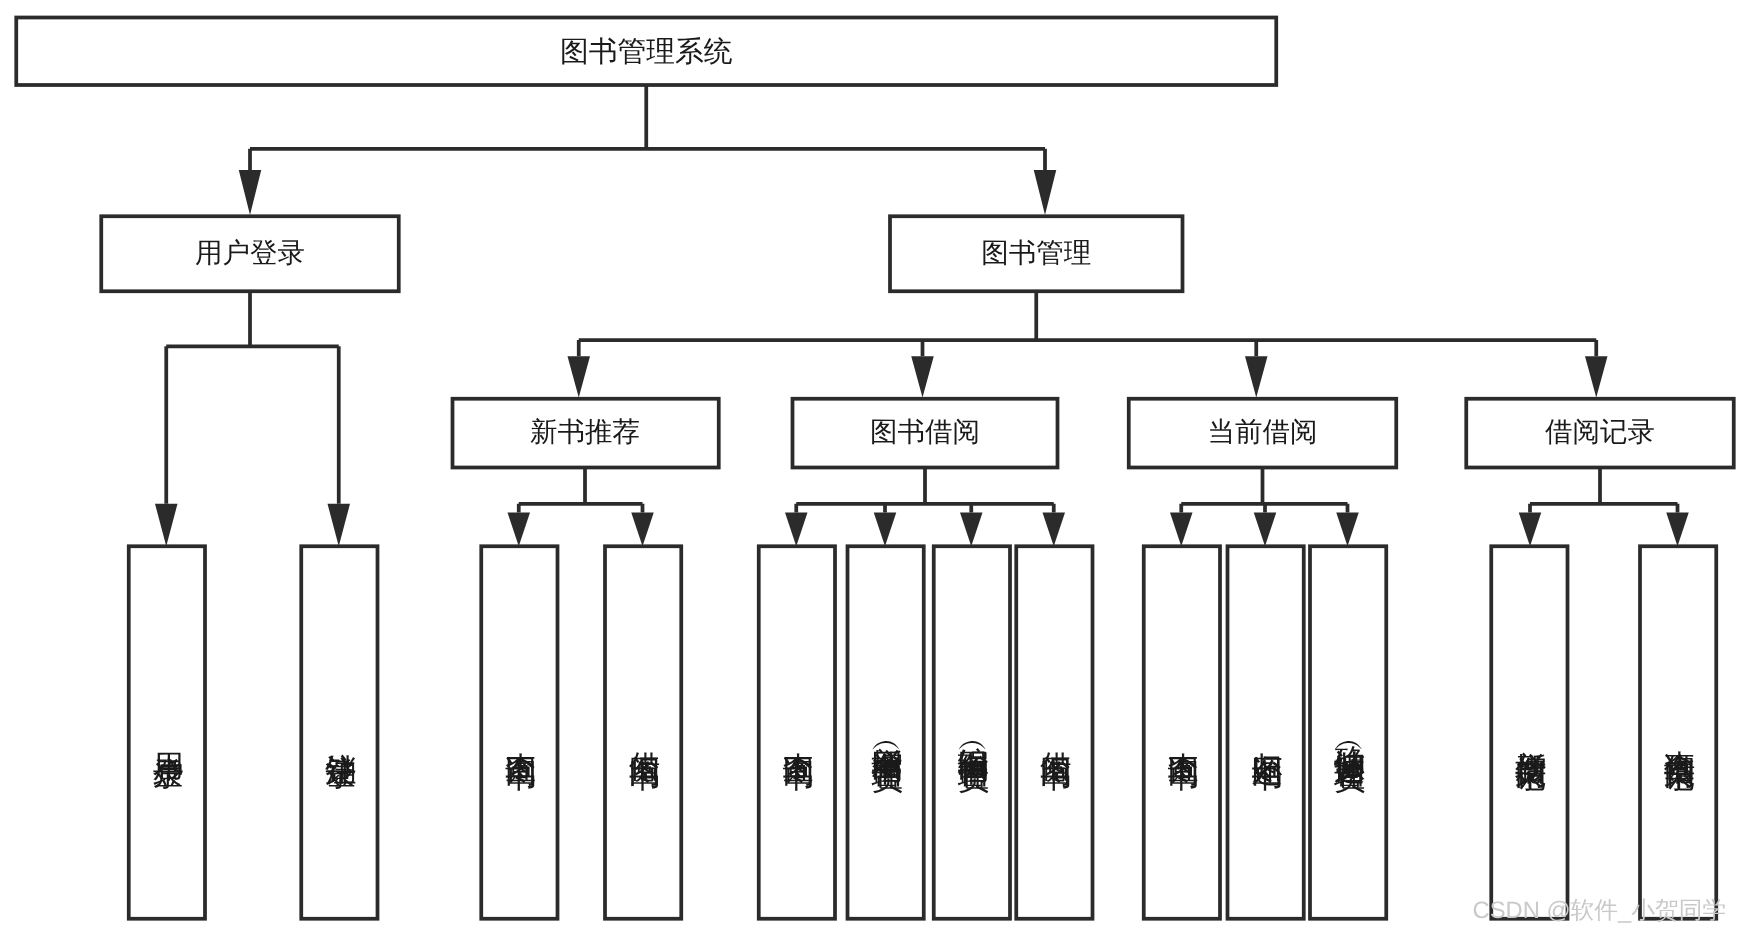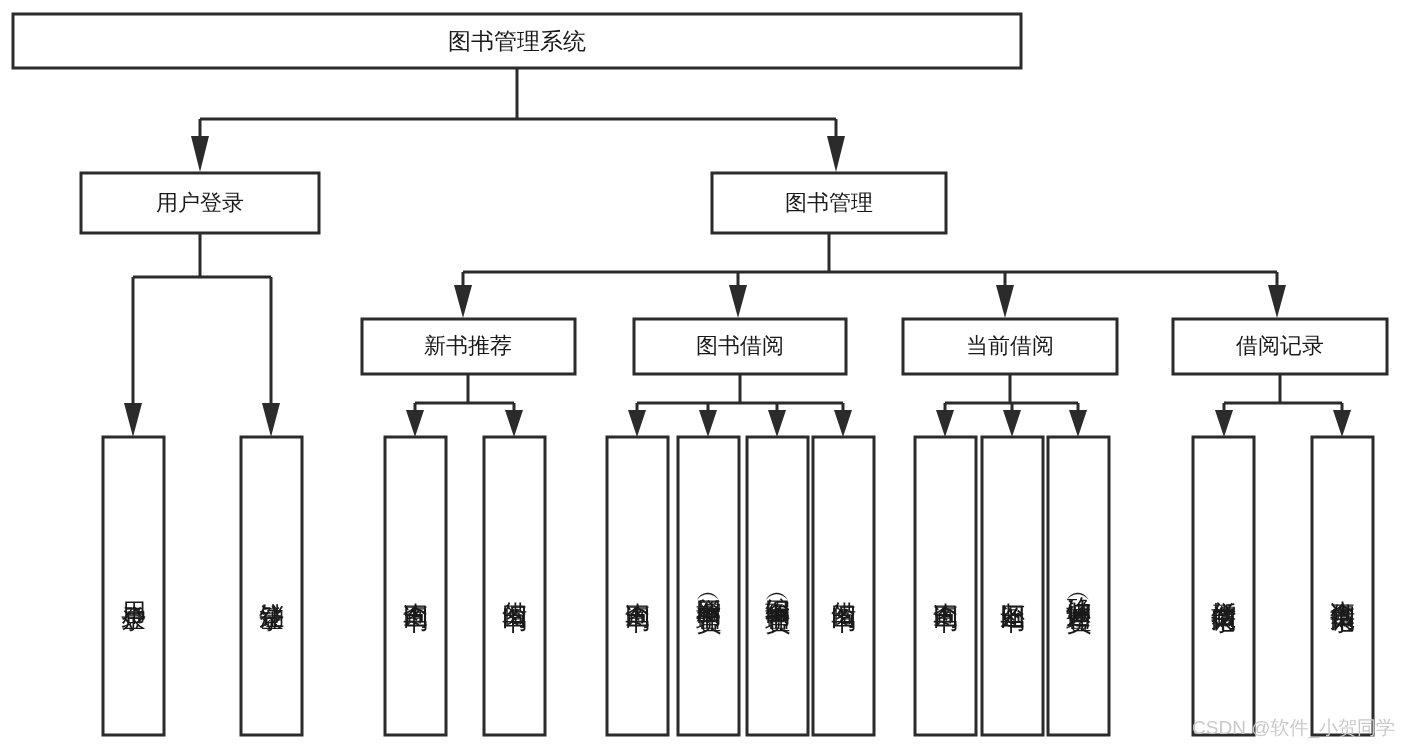--- a/index.html
+++ b/index.html
@@ -4,21 +4,21 @@
 <style>
   html,body{margin:0;padding:0;background:#ffffff;}
   body{width:1405px;height:747px;overflow:hidden;font-family:"Liberation Sans","DejaVu Sans",sans-serif;}
   #stage{position:relative;width:1405px;height:747px;background:#fff;}
   svg.diagram{position:absolute;left:0;top:0;width:1405px;height:747px;}
   .node-rect{fill:#ffffff;stroke:#2b2b2b;stroke-width:3;}
   .link{stroke:#2b2b2b;stroke-width:3;fill:none;stroke-linecap:butt;}
   .arrowhead{fill:#2b2b2b;stroke:none;}
   .node-label{font-family:"Liberation Sans","DejaVu Sans",sans-serif;fill:#1a1a1a;font-size:22px;text-anchor:middle;dominant-baseline:middle;}
   .node-label-root{font-size:23px;}
-  .watermark{position:absolute;right:10px;bottom:6px;font-family:"Liberation Sans","DejaVu Sans",sans-serif;font-size:19px;color:#c9c9c9;white-space:nowrap;}
+  .watermark{position:absolute;right:24px;bottom:6px;font-family:"Liberation Sans","DejaVu Sans",sans-serif;font-size:19px;color:#c9c9c9;white-space:nowrap;}
 </style>
 </head>
 <body>
 
 <div id="stage">
 
   <svg class="diagram" viewBox="0 0 1405 747">
     <defs>
       <g id="arrow-glyph"></g>
     </defs>

